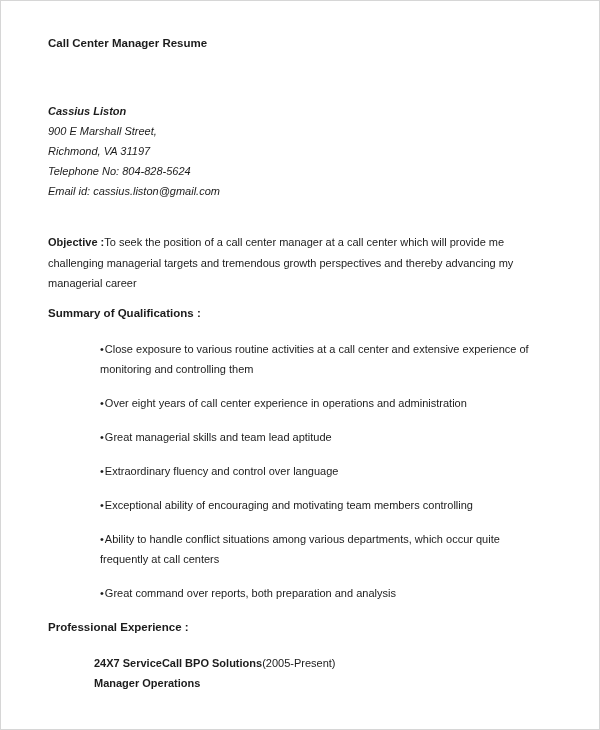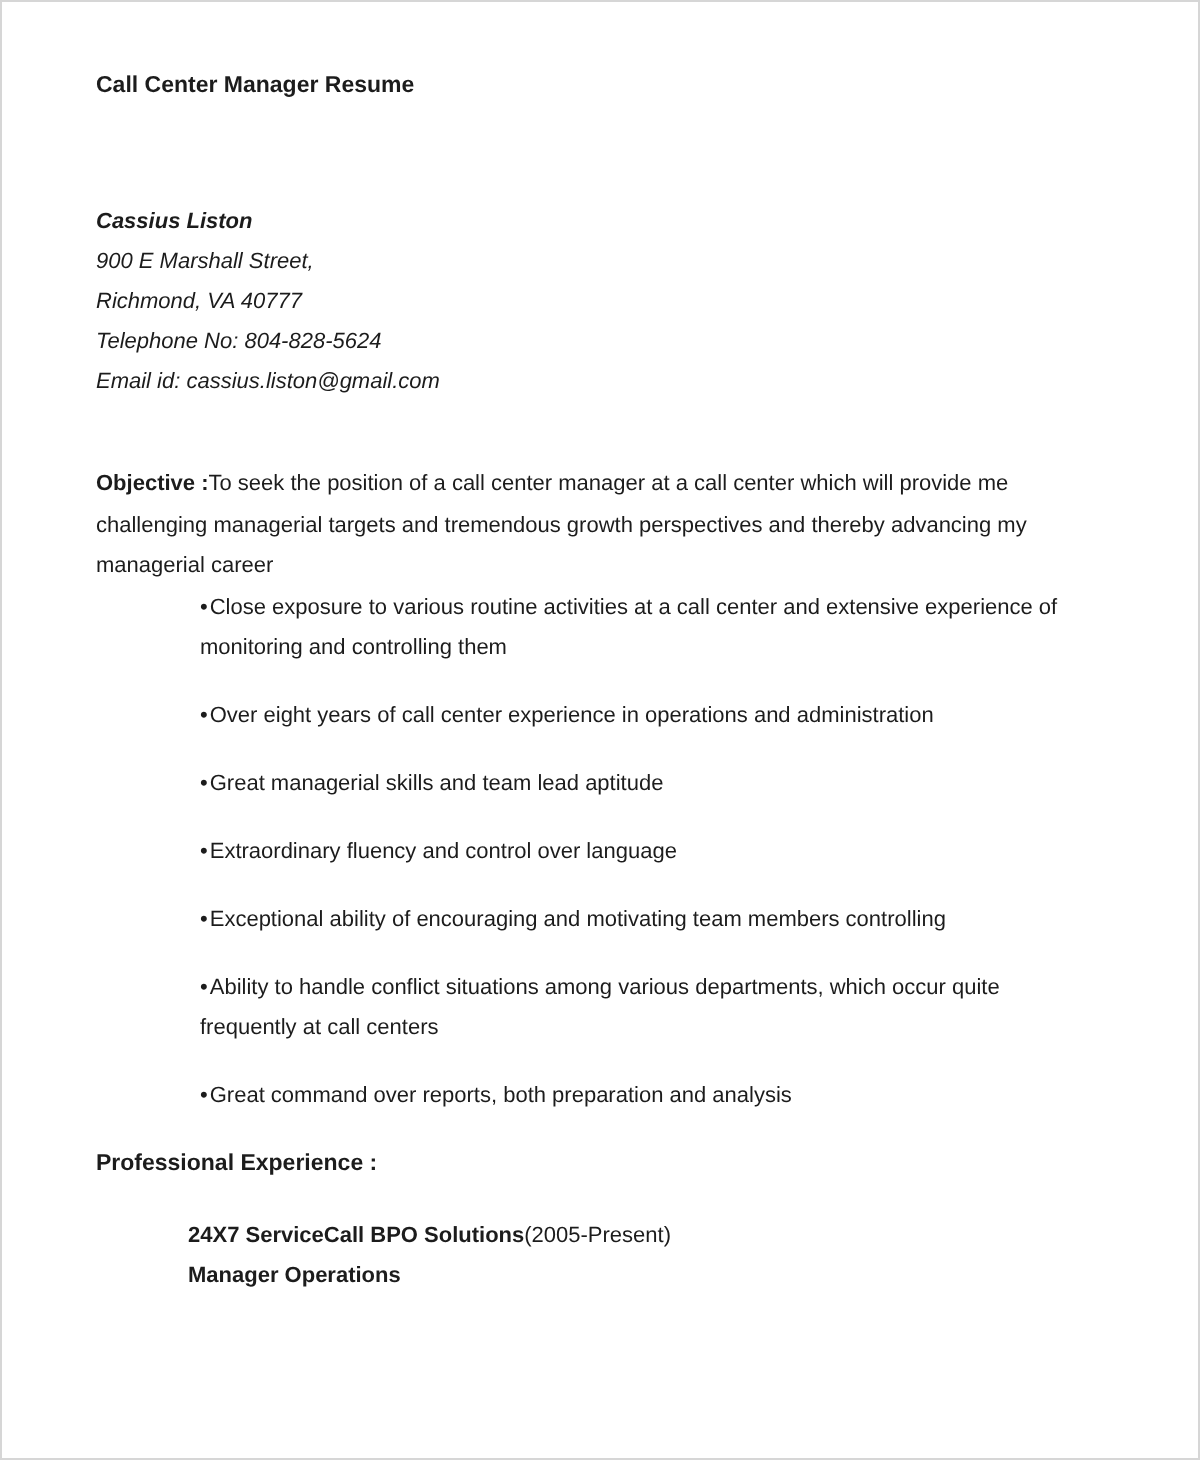--- a/index.html
+++ b/index.html
@@ -54,27 +54,28 @@
 <body>
 
 <div class="page">
   <div class="inner">
 
     <h1 class="title">Call Center Manager Resume</h1>
 
     <div class="contact">
       <div class="line b">Cassius Liston</div>
       <div class="line">900 E Marshall Street,</div>
-      <div class="line">Richmond, VA 40777</div>
+      <div class="line">Richmond, VA 31197</div>
       <div class="line">Telephone No: 804-828-5624</div>
       <div class="line">Email id: cassius.liston@gmail.com</div>
     </div>
 
     <p class="objective"><span class="b">Objective :</span><span>To seek the position of a call center manager at a call center which will provide me challenging managerial targets and tremendous growth perspectives and thereby advancing my managerial career</span></p>
 
+    <h2 class="heading">Summary of Qualifications :</h2>
 
     <div class="bullets">
       <div class="bullet-item"><span class="dot">•</span><span>Close exposure to various routine activities at a call center and extensive experience of monitoring and controlling them</span></div>
       <div class="bullet-item"><span class="dot">•</span><span>Over eight years of call center experience in operations and administration</span></div>
       <div class="bullet-item"><span class="dot">•</span><span>Great managerial skills and team lead aptitude</span></div>
       <div class="bullet-item"><span class="dot">•</span><span>Extraordinary fluency and control over language</span></div>
       <div class="bullet-item"><span class="dot">•</span><span>Exceptional ability of encouraging and motivating team members controlling</span></div>
       <div class="bullet-item"><span class="dot">•</span><span>Ability to handle conflict situations among various departments, which occur quite frequently at call centers</span></div>
       <div class="bullet-item"><span class="dot">•</span><span>Great command over reports, both preparation and analysis</span></div>
     </div>

